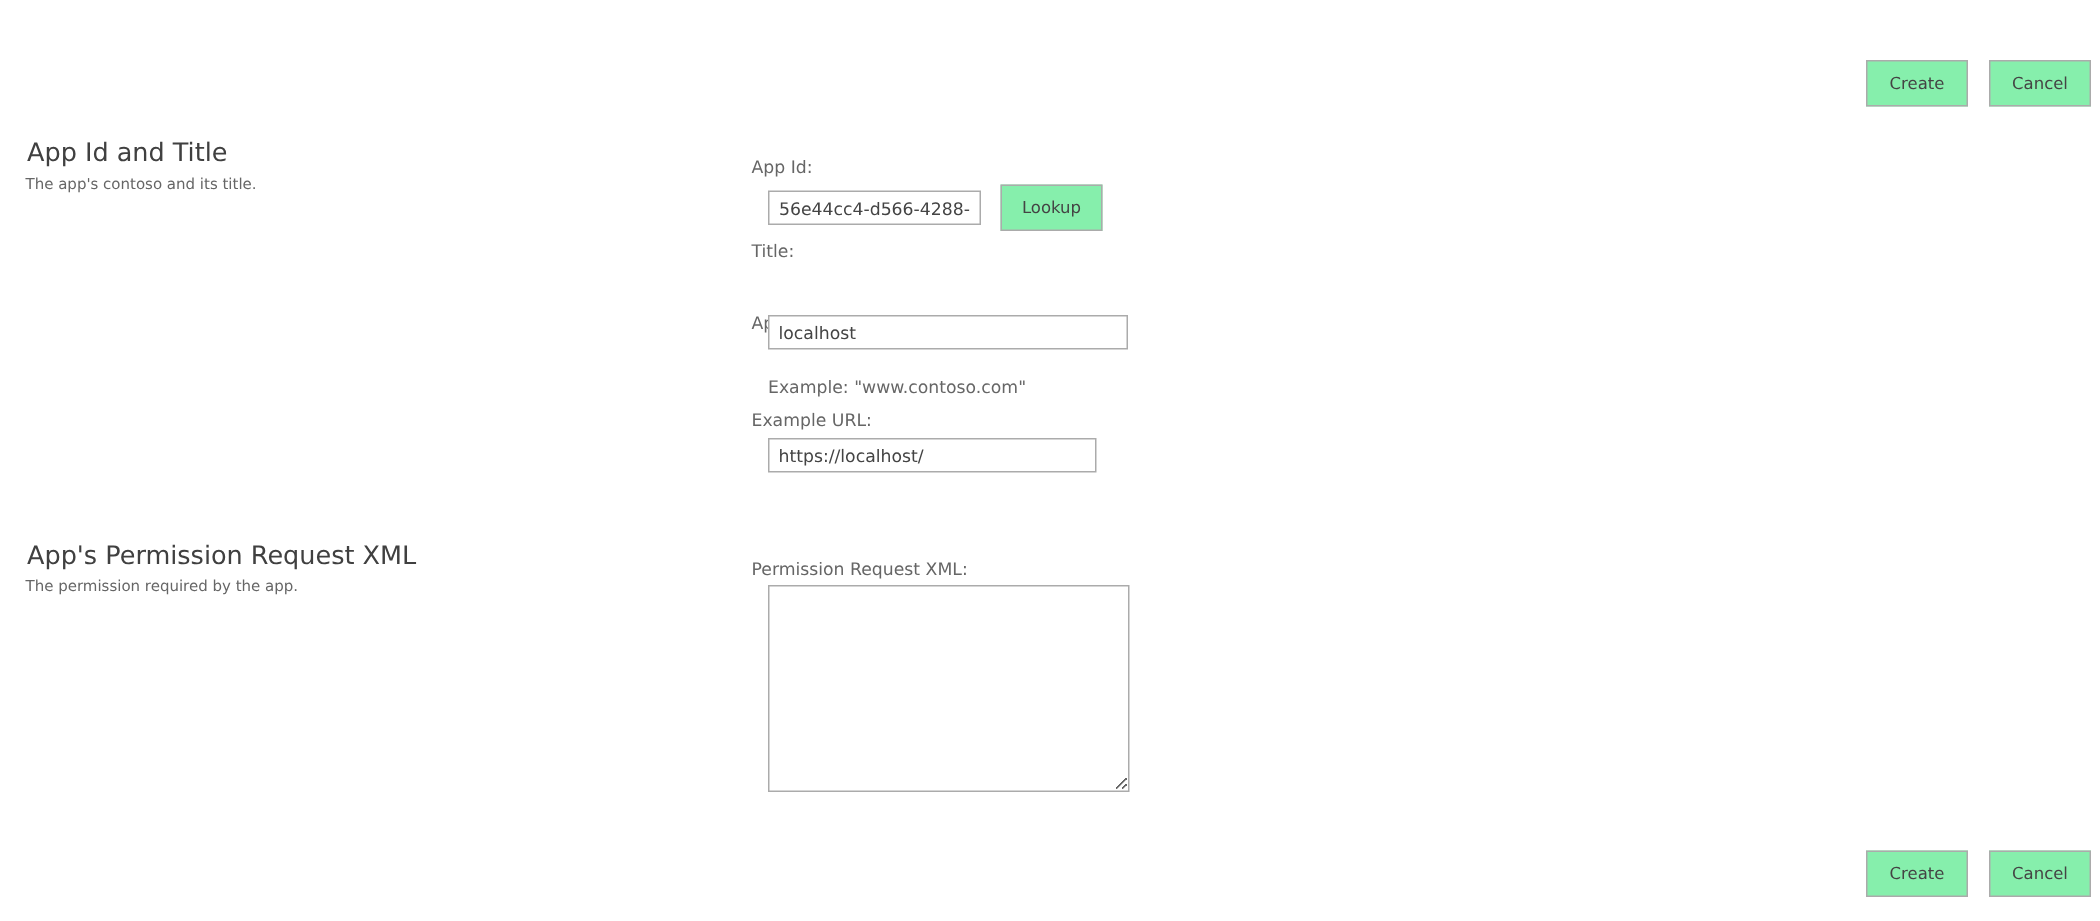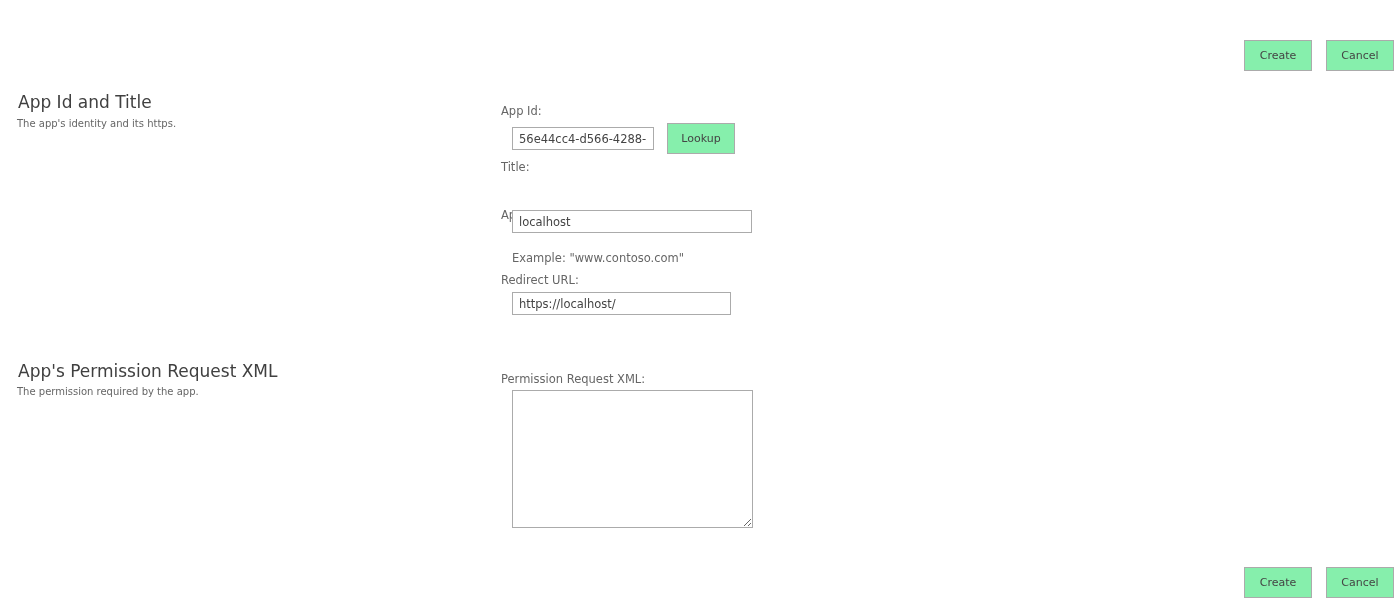--- a/index.html
+++ b/index.html
@@ -91,33 +91,33 @@
   </style>
 </head>
 <body>
 
 <div class="page">
 
   <button class="btn btn-create" style="left:1244px; top:40px;">Create</button>
   <button class="btn btn-cancel" style="left:1326px; top:40px;">Cancel</button>
 
   <div class="section-title" style="top:92px;">App Id and Title</div>
-  <div class="section-desc" style="top:118px;">The app's identity and its https.</div>
+  <div class="section-desc" style="top:118px;">The app's contoso and its title.</div>
 
   <div class="field-label" style="top:104px;">App Id:</div>
   <input class="field-input" style="left: 512px; top: 127px; width: 142px;" type="text" value="56e44cc4-d566-4288-aa">
   <button class="btn" style="left:667px; top:123px; width:68px;">Lookup</button>
 
   <div class="field-label" style="top:160px;">Title:</div>
 
   <div class="field-label" style="top:208px;">App Create:</div>
   <input class="field-input" style="left: 512px; top: 210px; width: 240px;" type="text" value="localhost">
   <div class="field-hint" style="top:251px;">Example: "www.contoso.com"</div>
 
-  <div class="field-label" style="top:273px;">Redirect URL:</div>
+  <div class="field-label" style="top:273px;">Example URL:</div>
   <input class="field-input" style="left: 512px; top: 292px; width: 219px;" type="text" value="https://localhost/">
 
   <div class="section-title" style="top:361px;">App's Permission Request XML</div>
   <div class="section-desc" style="top:386px;">The permission required by the app.</div>
 
   <div class="field-label" style="top:372px;">Permission Request XML:</div>
   <textarea class="field-textarea" style=""></textarea>
 
   <button class="btn btn-create" style="left:1244px; top:567px;">Create</button>
   <button class="btn btn-cancel" style="left:1326px; top:567px;">Cancel</button>

